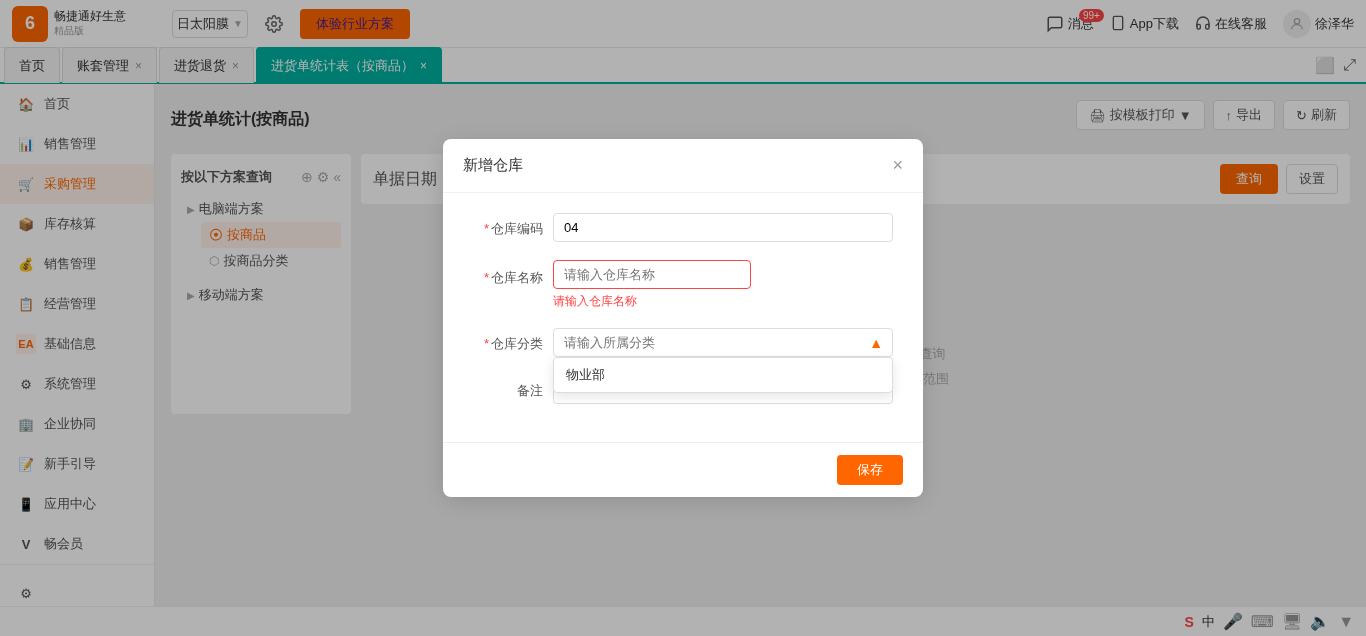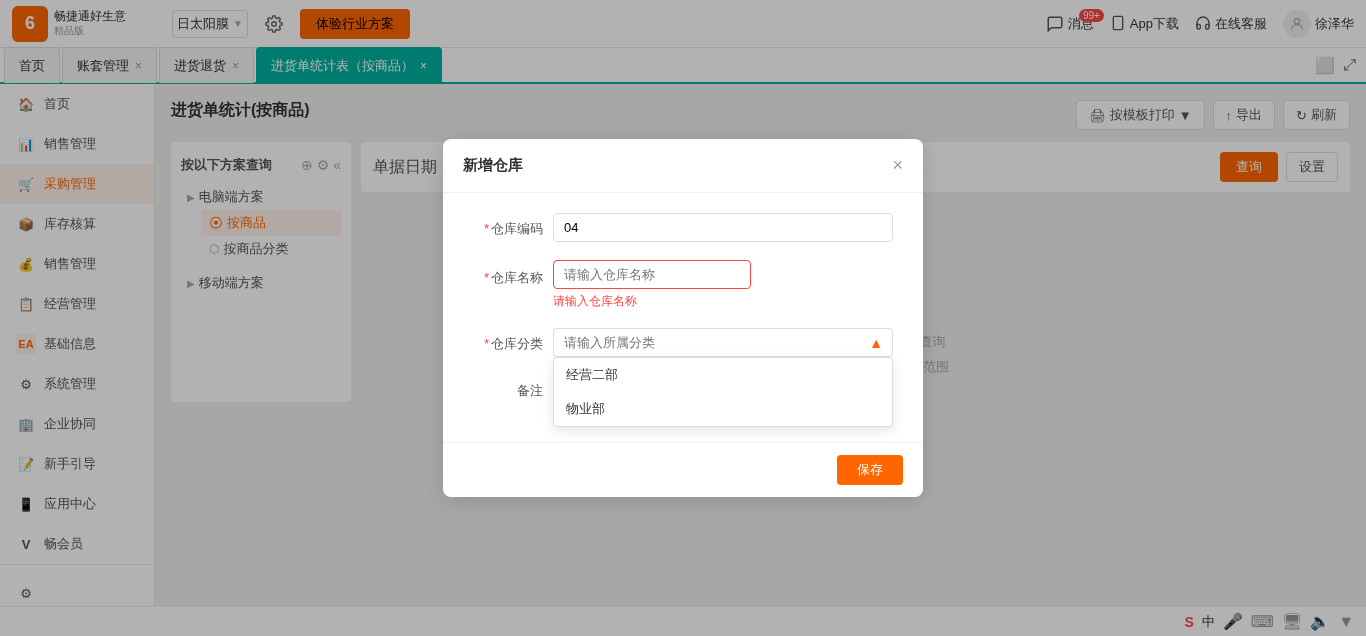--- a/index.html
+++ b/index.html
@@ -34,21 +34,21 @@
       display: flex; align-items: center; gap: 4px;
       border: 1px solid #ddd; border-radius: 4px;
       padding: 4px 4px; cursor: pointer; color: #333; font-size: 13px;
     }
     .store-selector .arrow { color: #aaa; font-size: 10px; }
     .gear-btn {
       width: 32px; height: 32px; border: none; background: none; cursor: pointer;
       display: flex; align-items: center; justify-content: center; color: #666;
     }
     .trial-btn {
-      background: #ff6600; color: #000000; border: none; border-radius: 4px;
+      background: #ff6600; color: #4c1d95; border: none; border-radius: 4px;
       padding: 6px 16px; cursor: pointer; font-size: 13px;
     }
     .top-right {
       margin-left: auto;
       display: flex; align-items: center; gap: 16px;
     }
     .top-icon-btn {
       display: flex; gap: 4px; cursor: pointer; color: #333; font-size: 13px; position: relative;
     }
     .badge {
@@ -164,21 +164,21 @@
       width: 480px;
       padding: 0;
       box-shadow: 0 4px 24px rgba(0,0,0,0.15);
       position: relative;
     }
     .modal-header {
       display: flex; align-items: center; justify-content: space-between;
       padding: 16px 20px;
       border-bottom: 1px solid #f0f0f0;
     }
-    .modal-title { font-size: 15px; font-weight: bold; color: #333; }
+    .modal-title { font-size: 15px; font-weight: normal; color: #333; }
     .modal-close { background: none; border: none; cursor: pointer; font-size: 18px; color: #999; }
     .modal-body { padding: 20px 30px; }
     .form-row { display: flex; align-items: flex-start; margin-bottom: 18px; gap: 10px; }
     .form-label { width: 70px; text-align: right; font-size: 13px; color: #555; padding-top: 7px; white-space: nowrap; flex-shrink: 0; }
     .form-label.required::before { content: '*'; color: #ff4444; margin-right: 2px; }
     .form-input { flex: 1; border: 1px solid #ddd; border-radius: 4px; padding: 6px 10px; font-size: 13px; outline: none; }
     .form-input.error { border-color: #ff4444; }
     .error-msg { color: #ff4444; font-size: 12px; margin-top: 2px; }
     .form-input-wrap { flex: 1; position: relative; }
     .dropdown-arrow { position: absolute; right: 10px; top: 50%; transform: translateY(-50%); color: #ff6600; font-size: 14px; cursor: pointer; }
@@ -210,21 +210,21 @@
 
     
     .status-bar {
       position: fixed; bottom: 0; left: 0; right: 0; height: 30px;
       background: #fff; border-top: 1px solid #eee;
       display: flex; align-items: center; justify-content: flex-end;
       padding: 0 12px; gap: 12px;
     }
 
     
-    .content-header { display: flex; align-items: flex-start; justify-content: space-between; margin-bottom: 12px; }
+    .content-header { display: flex; align-items: flex-end; justify-content: space-between; margin-bottom: 24px; }
 
     .empty-img { font-size: 60px; color: #ddd; }
 
     
     .bottom-icons { display: flex; align-items: center; gap: 8px; }
     .bottom-icon { color: #999; font-size: 16px; cursor: pointer; }
   </style>
 </head>
 <body>
 
@@ -498,21 +498,20 @@
         </div>
       </div>
 
       <div class="form-row">
         <label class="form-label required">仓库分类</label>
         <div class="form-input-wrap" style="position:relative;">
           <input class="form-input" type="text" style="width: 100%;" placeholder="请输入所属分类">
           <span class="dropdown-arrow">▲</span>
           
           <div class="dropdown-list">
-            <div class="dropdown-option">经营二部</div>
             <div class="dropdown-option">物业部</div>
           </div>
         </div>
       </div>
 
       <div class="form-row">
         <label class="form-label">备注</label>
         <input class="form-input" type="text" style="flex: 1 1 0%;">
       </div>
     </div>

